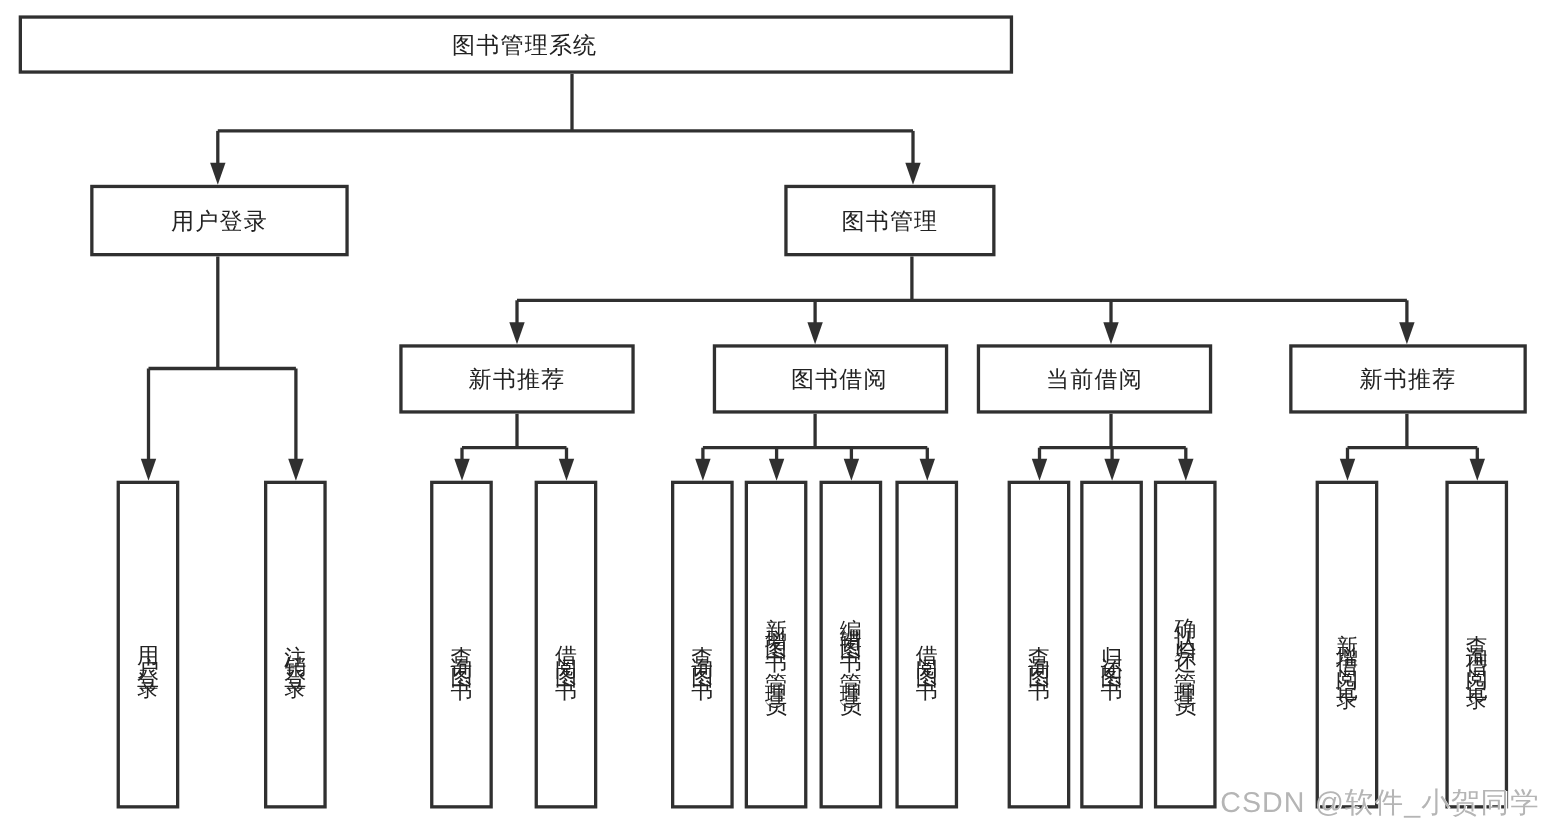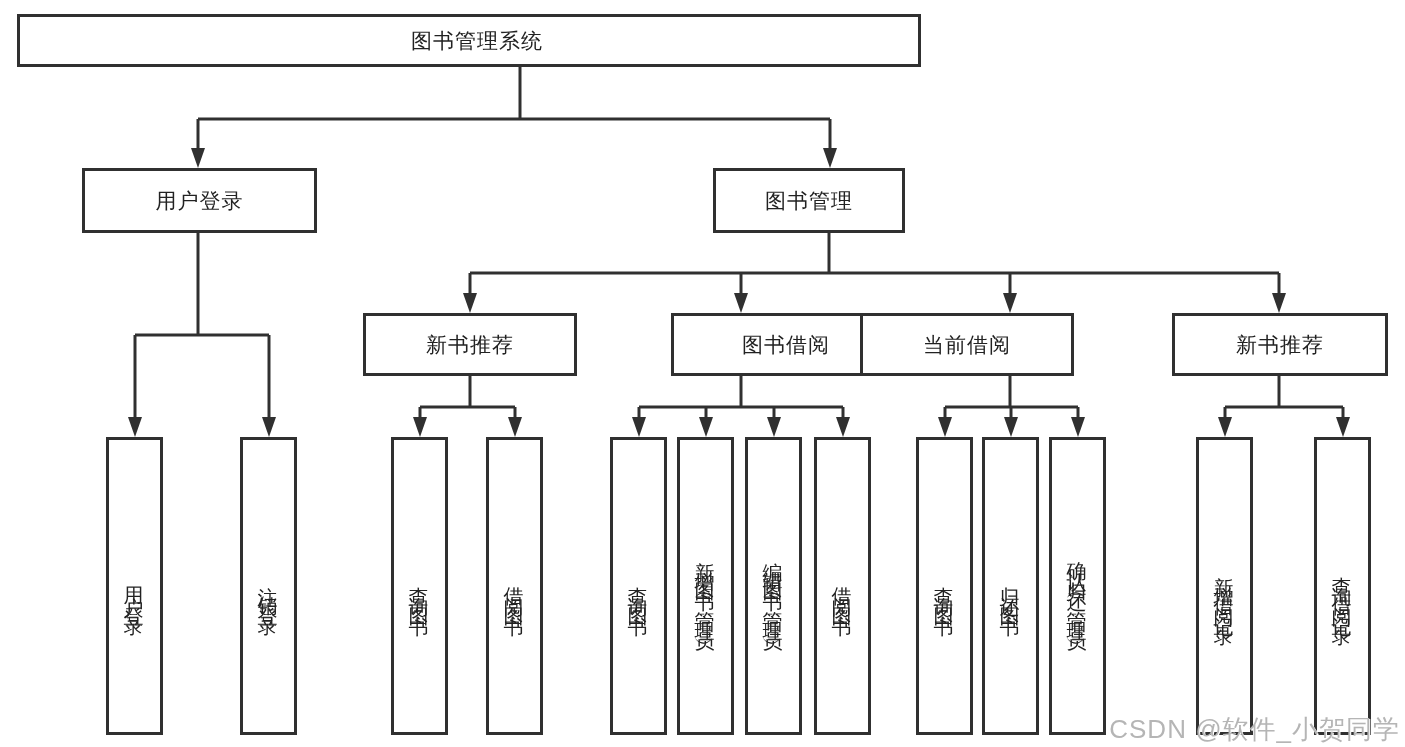--- a/index.html
+++ b/index.html
@@ -27,22 +27,22 @@
     letter-spacing:10px;
     margin-bottom:-10px;
     white-space:nowrap;
   }
   
   .n-root{left:17px;top:14px;width:904px;height:53px;padding-left:16px;}
   .n-user-login{left:82px;top:168px;width:235px;height:65px;}
   .n-book-mgmt{left:713px;top:168px;width:192px;height:65px;}
   .n-l3{top:313px;height:63px;width:214px;}
   .n-newbook{left:363px;}
-  .n-borrowing{left:671px;padding-left:16px;}
-  .n-current{left:860px;}
+  .n-borrowing{left:648px;padding-left:16px;}
+  .n-current{left:888px;}
   .n-records{left:1172px;width:216px;}
   .n-l4{top:437px;height:298px;width:57px;}
   .x1{left:106px;} .x2{left:240px;} .x3{left:391px;} .x4{left:486px;}
   .x5{left:610px;} .x6{left:677px;} .x7{left:745px;} .x8{left:814px;}
   .x9{left:916px;} .x10{left:982px;} .x11{left:1049px;}
   .x12{left:1196px;} .x13{left:1314px;}
   .watermark{
     position:absolute;
     right:5px;top:712px;
     font-size:26px;

